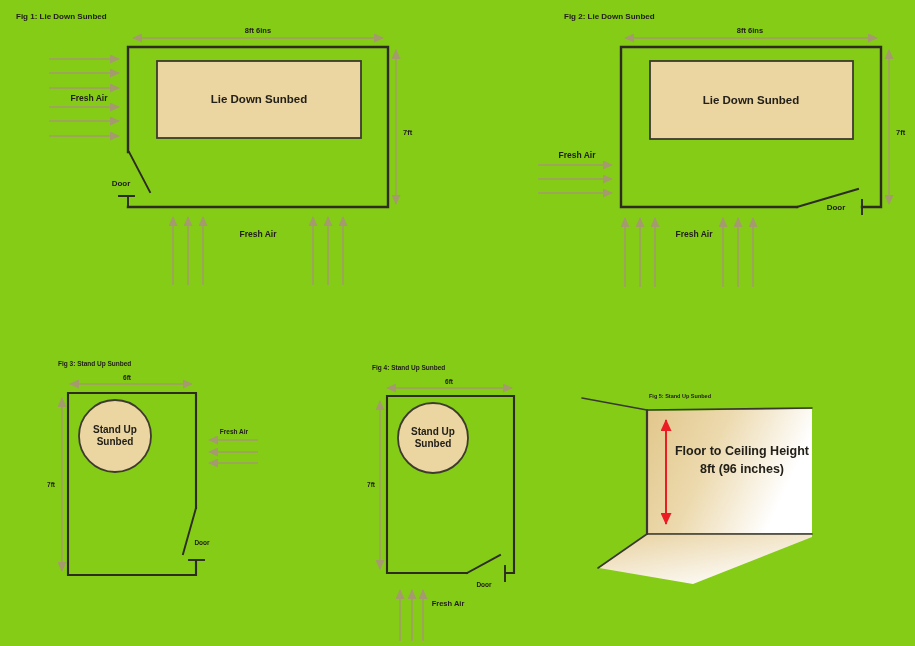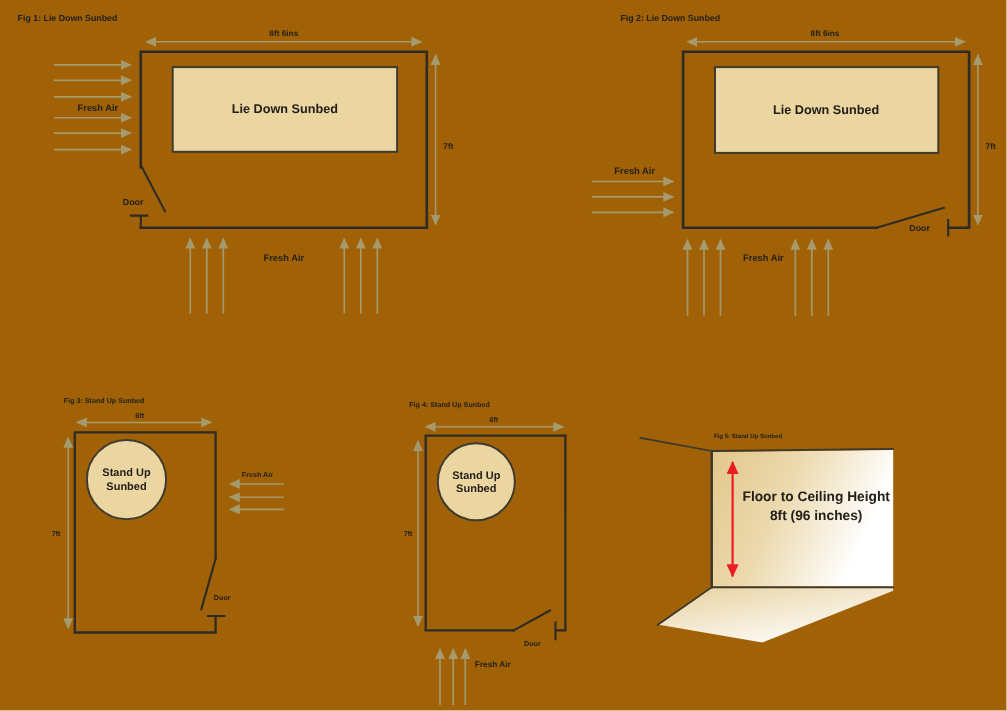--- a/index.html
+++ b/index.html
@@ -1,16 +1,16 @@
 <!DOCTYPE html>
 <html><head>
 <meta charset="utf-8">
 <style>
   html,body { margin:0; padding:0; background:#ffffff; }
-  .page { width:915px; height:646px; position:relative; background:#a16207; overflow:hidden; }
+  .page { width:915px; height:646px; position:relative; background:#84cc16; overflow:hidden; }
   svg { display:block; }
   text {
     fill:#232019;
     font-family:"Liberation Sans", sans-serif;
     font-weight:bold;
   }
   .mid  { text-anchor:middle; }
   .t55  { font-size:5.5px; }
   .t65  { font-size:6.5px; }
   .t7   { font-size:7.5px; }

